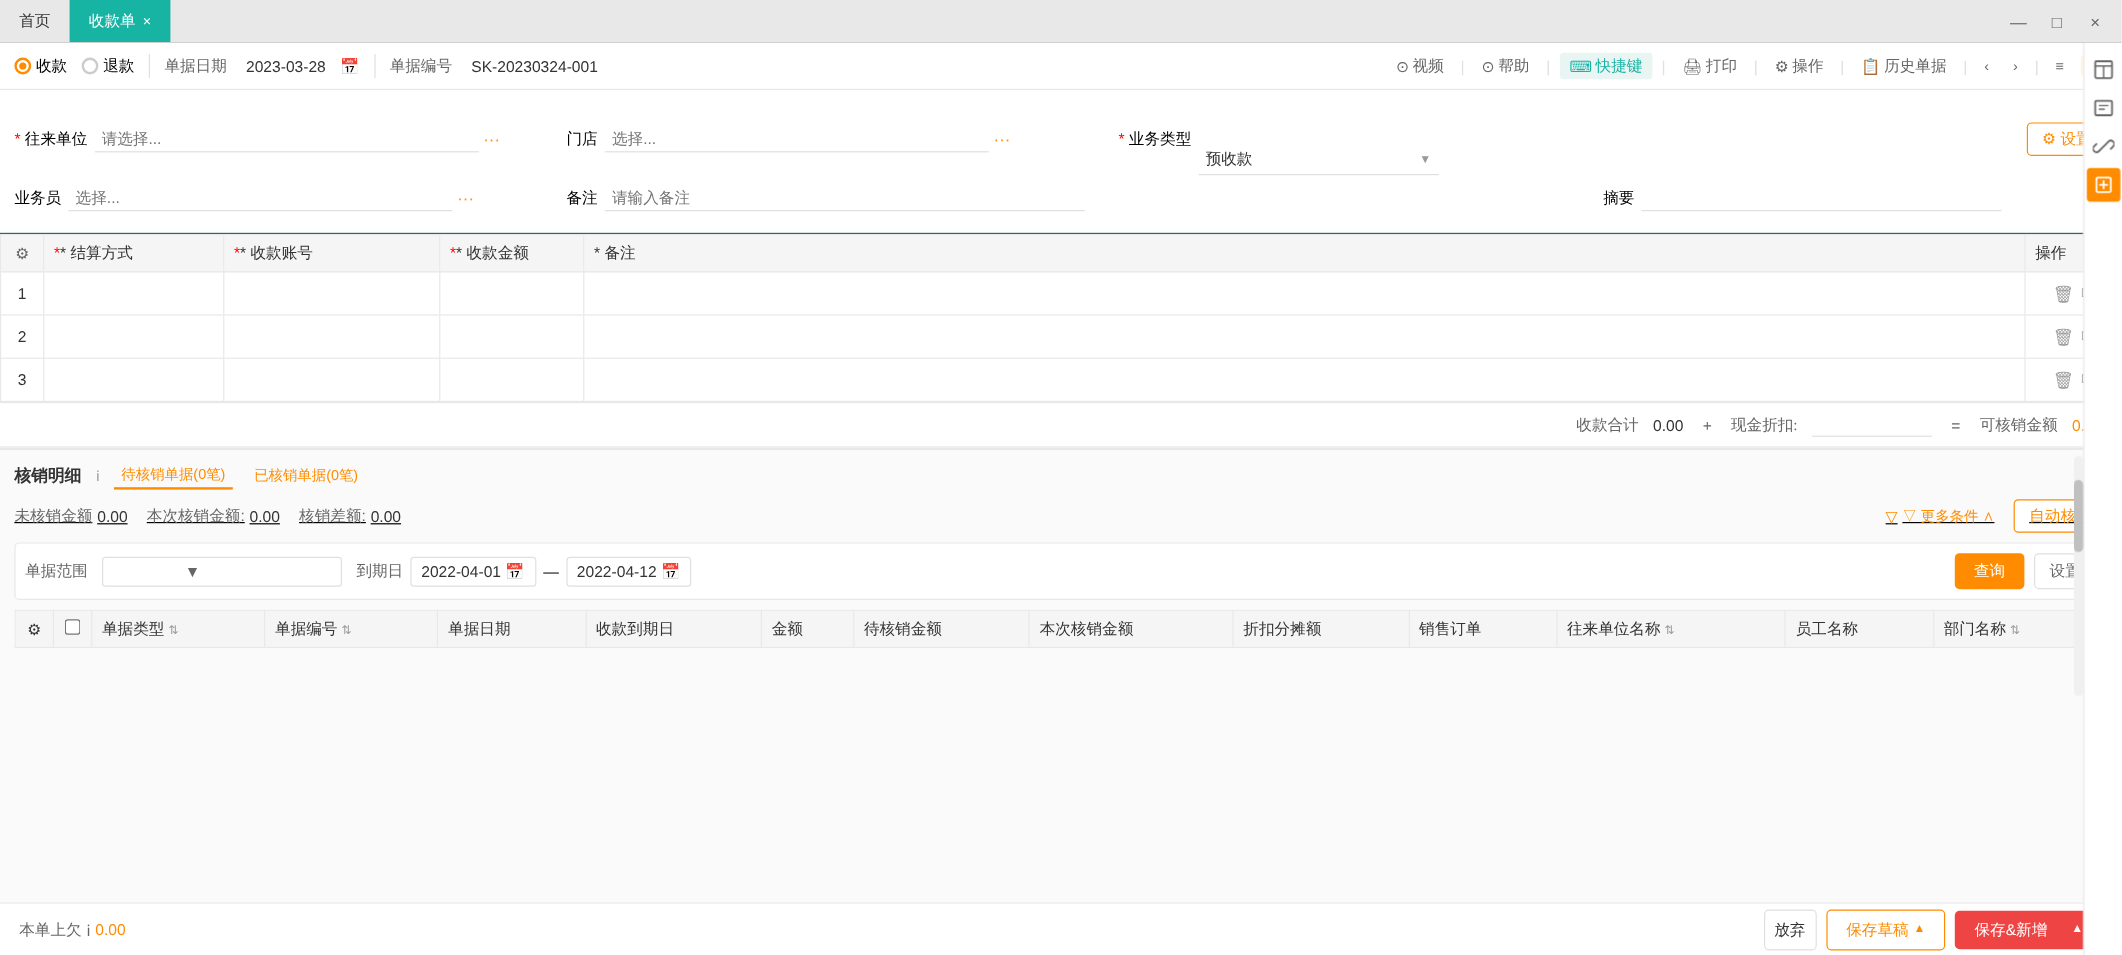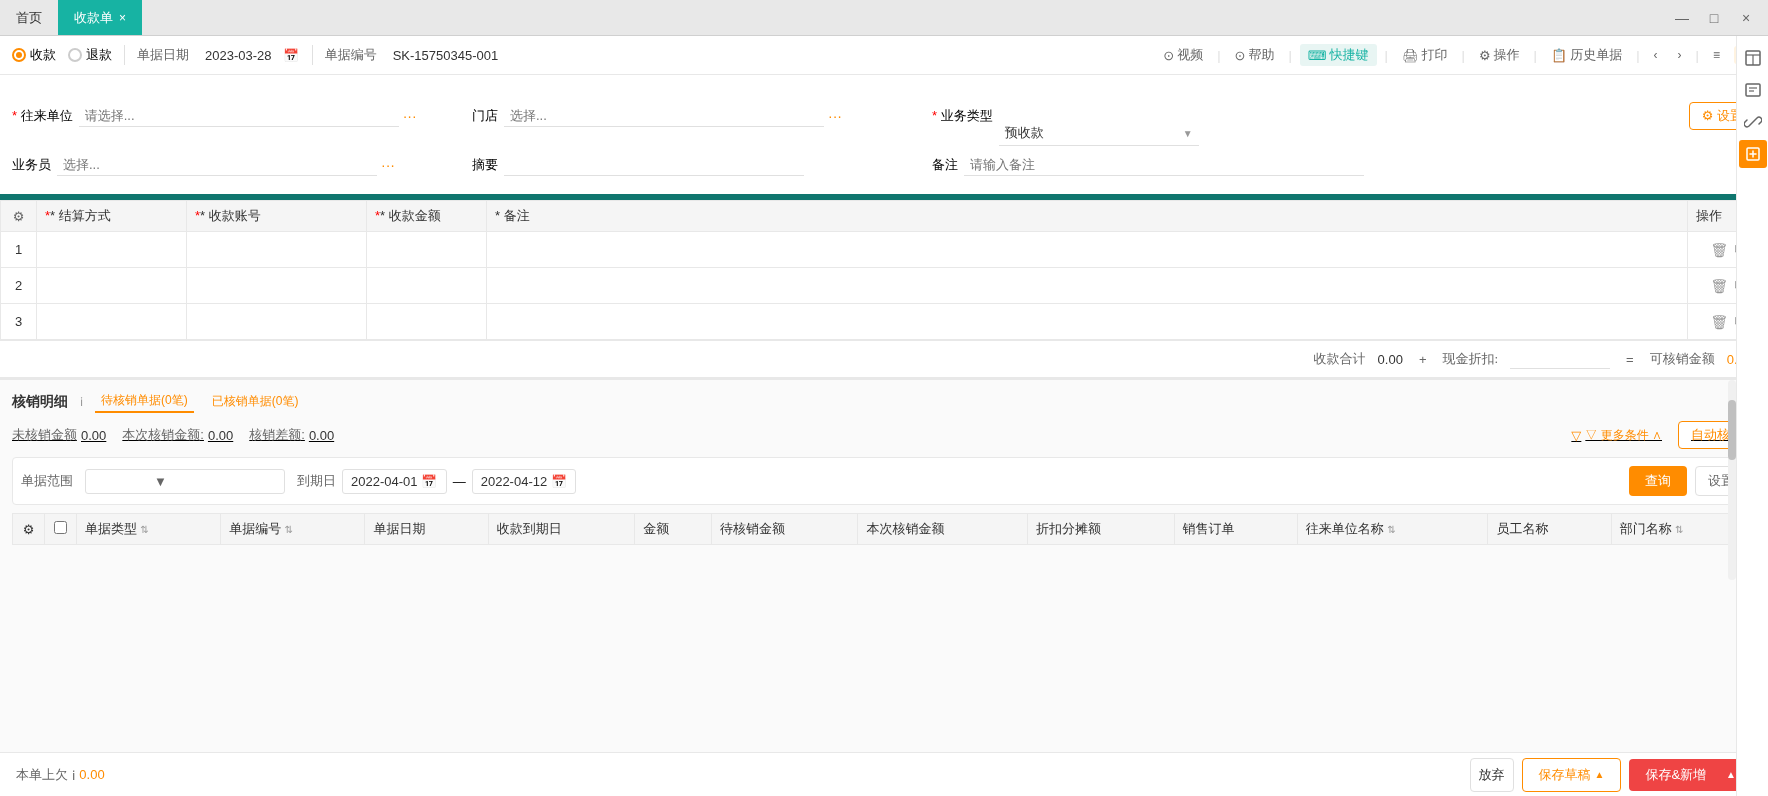--- a/index.html
+++ b/index.html
@@ -40,21 +40,21 @@
     .date-label { color: #666; }
     .date-value { color: #333; font-weight: 500; }
     .cal-icon { color: #ff8c00; cursor: pointer; }
     .bill-no-label { color: #666; }
     .bill-no-value { color: #333; }
     .toolbar-right { margin-left: auto; display: flex; align-items: center; gap: 8px; }
     .toolbar-btn { display: flex; align-items: center; gap: 3px; color: #666; cursor: pointer; font-size: 12px; padding: 2px 6px; }
     .toolbar-btn-active { background: #e8f5f3; color: #17b3a3; border-radius: 3px; padding: 2px 8px; }
 
     
-    .form-area { padding: 10px 12px; border-bottom: 6px solid #0f766e; }
+    .form-area { padding: 10px 12px; border-bottom: 1px solid #0f766e; }
     .form-row { display: flex; align-items: center; gap: 0; margin-bottom: 8px; }
     .form-field { display: flex; align-items: center; flex: 1; }
     .form-input {
       border: none; border-bottom: 1px solid #e0e0e0; outline: none;
       padding: 3px 6px; color: #999; flex: 1; min-width: 120px; max-width: 320px;
       background: transparent;
     }
     .more-btn { color: #ff8c00; cursor: pointer; padding: 0 4px; font-size: 14px; }
     .form-select {
       display: flex; align-items: center; gap: 4px; border-bottom: 1px solid #e0e0e0;
@@ -187,21 +187,21 @@
       <span class="date-label">单据日期</span>
       <span style="width:8px"></span>
       <span class="date-value">2023-03-28</span>
       <span style="width:4px"></span>
       <span class="cal-icon">📅</span>
     </div>
     <div class="toolbar-divider"></div>
     <div class="date-field">
       <span class="bill-no-label">单据编号</span>
       <span style="width:8px"></span>
-      <span class="bill-no-value">SK-15750345-001</span>
+      <span class="bill-no-value">SK-20230324-001</span>
     </div>
     <div class="toolbar-right">
       <div class="toolbar-btn">
         <span>⊙</span>
         <span>视频</span>
       </div>
       <span style="color:#e0e0e0">|</span>
       <div class="toolbar-btn">
         <span>⊙</span>
         <span>帮助</span>
@@ -272,30 +272,30 @@
     </div>
     <div class="form-row">
 
       <div class="form-field" style="max-width:420px;">
         <span>业务员</span>
         <span style="width:6px"></span>
         <input class="form-input" type="text" placeholder="选择..." style="">
         <span class="more-btn">···</span>
       </div>
 
+      <div class="form-field" style="margin-left:40px; flex:1;">
+        <span>备注</span>
+        <span style="width:6px"></span>
+        <input class="form-input" type="text" style="max-width: 400px;" placeholder="请输入备注">
+      </div>
+
       <div class="form-field" style="margin-left:40px; max-width:420px;">
         <span>摘要</span>
         <span style="width:6px"></span>
         <input class="form-input" type="text" style="max-width: 300px;">
-      </div>
-
-      <div class="form-field" style="margin-left:40px; flex:1;">
-        <span>备注</span>
-        <span style="width:6px"></span>
-        <input class="form-input" type="text" style="max-width: 400px;" placeholder="请输入备注">
       </div>
     </div>
   </div>
 
   <div class="table-wrap">
     <table class="data-table">
       <thead>
         <tr>
           <th style="width:36px; text-align:center;">
             <span class="table-header-gear">⚙</span>

